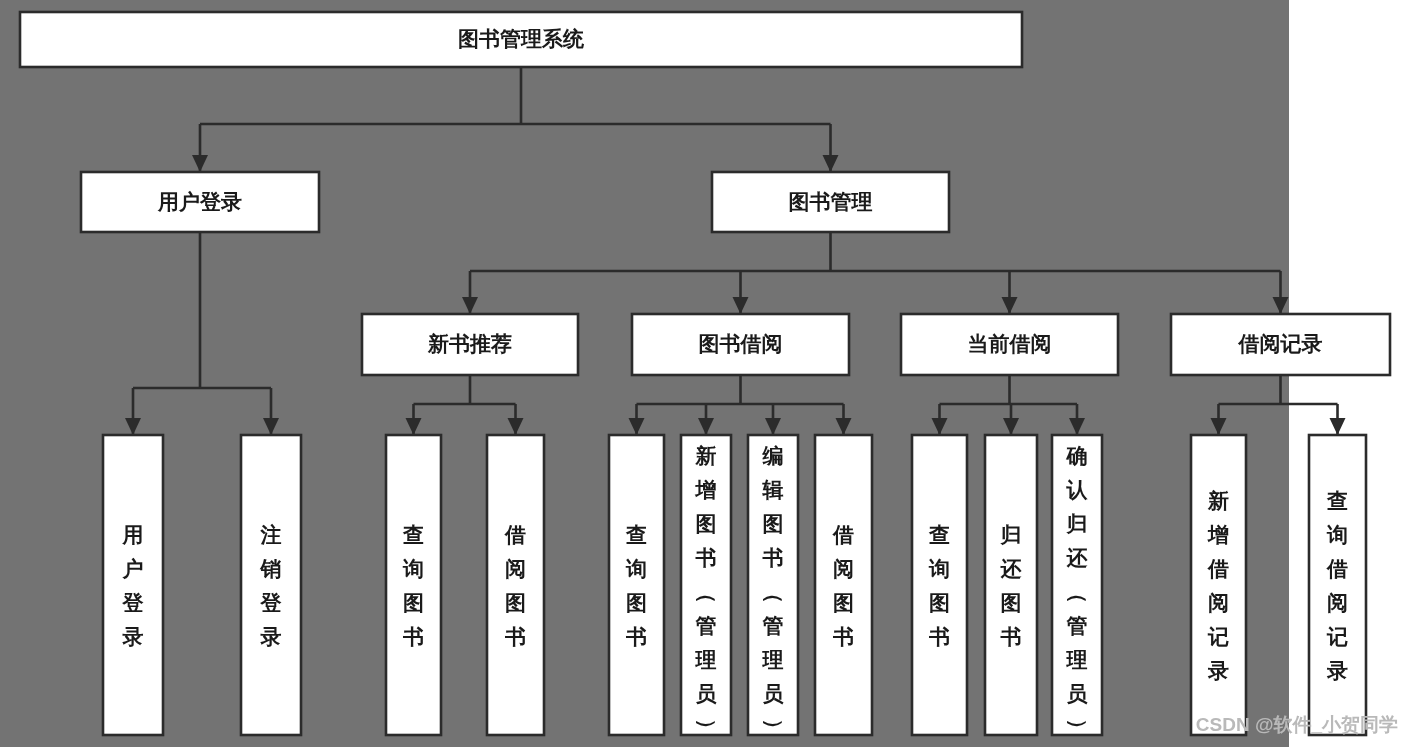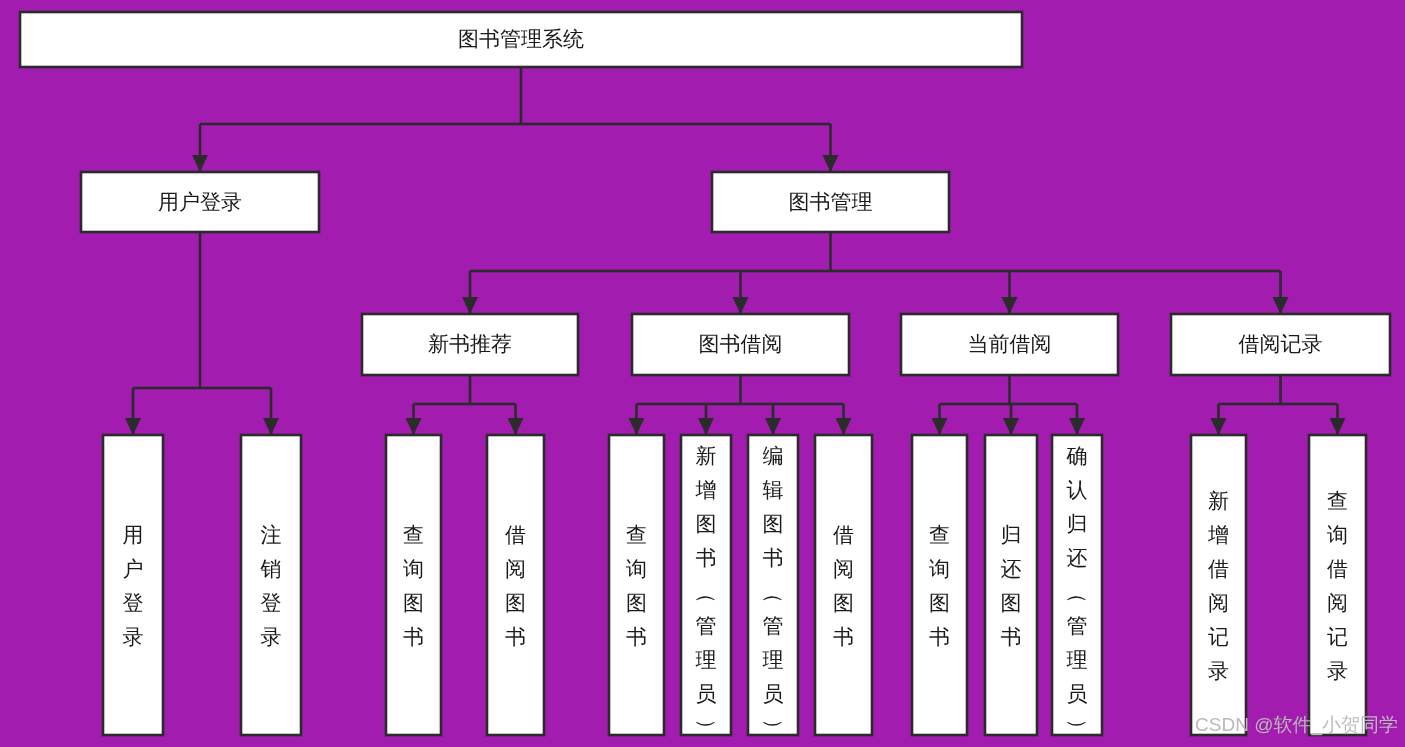--- a/index.html
+++ b/index.html
@@ -9,23 +9,24 @@
   }
   body {
     width: 1405px;
     height: 747px;
     font-family: "Liberation Sans", "DejaVu Sans", sans-serif;
     overflow: hidden;
     position: relative;
   }
   #diagram-root {
     position: relative;
-    width: 1405px;
+    width: 1289px;
     height: 747px;
-    background: #a21caf;
+    background: #737373;
+    font-weight: bold;
   }
   svg#chart-svg {
     position: absolute;
     left: 0;
     top: 0;
     width: 1405px;
     height: 747px;
     display: block;
   }
   .node-box {

